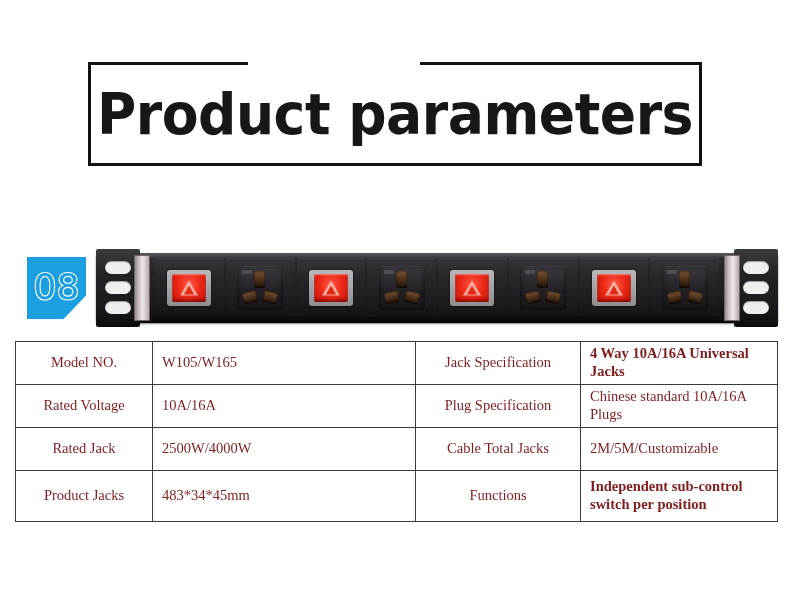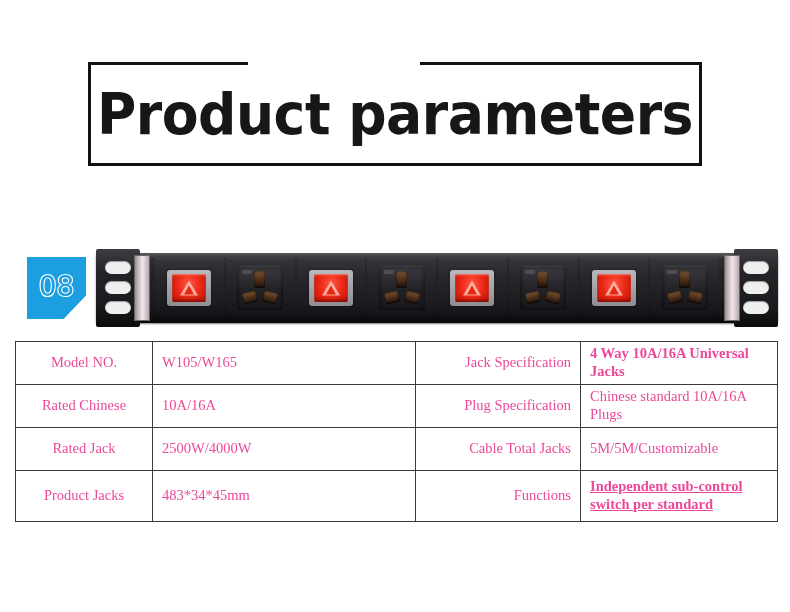--- a/index.html
+++ b/index.html
@@ -71,21 +71,21 @@
   .badge-num {
     position: absolute;
     left: 27px;
     top: 257px;
     width: 59px;
     height: 62px;
     display: flex;
     align-items: center;
     justify-content: center;
     font-family: "DejaVu Sans", "Liberation Sans", sans-serif;
-    font-size: 28px;
+    font-size: 36px;
     font-weight: 400;
     color: #1c9fe0;
     -webkit-text-stroke: 2.2px #ffffff;
     paint-order: stroke fill;
     letter-spacing: 0px;
     padding-bottom: 4px;
     box-sizing: border-box;
   }
 
   
@@ -262,50 +262,50 @@
 
   
   .spec-table {
     position: absolute;
     left: 15px;
     top: 341px;
     width: 763px;
     border-collapse: collapse;
     table-layout: fixed;
     font-size: 14.5px;
-    color: #ec4899;
+    color: #7f1d1d;
   }
   .spec-table td {
     border: 1px solid #3a3a3a;
     padding: 0 9px;
     height: 42px;
     vertical-align: middle;
     line-height: 1.22;
   }
   .c-label {
     width: 118px;
     text-align: center;
     white-space: nowrap;
   }
   .c-value {
     width: 244px;
     text-align: left;
     margin-left: 40px;
   }
   .c-label2 {
     width: 146px;
-    text-align: right;
+    text-align: center;
     white-space: nowrap;
   }
   .c-value2 {
     text-align: left;
     margin-left: 44px;
   }
   .bold { font-weight: 700; }
-  .two-line { line-height: 1.18; text-decoration: underline; }
+  .two-line { line-height: 1.18; }
   .row-tall td { height: 50px; }
 </style>
 </head>
 <body>
 
 <div class="title-box"></div>
 <div class="title-box-gap"></div>
 <div class="title-text">Product parameters</div>
 
 <div class="badge"></div>
@@ -394,34 +394,34 @@
 
 <table class="spec-table">
   <tbody>
     <tr>
       <td class="c-label">Model NO.</td>
       <td class="c-value">W105/W165</td>
       <td class="c-label2">Jack Specification</td>
       <td class="c-value2 bold">4 Way 10A/16A Universal Jacks</td>
     </tr>
     <tr>
-      <td class="c-label">Rated Chinese</td>
+      <td class="c-label">Rated Voltage</td>
       <td class="c-value">10A/16A</td>
       <td class="c-label2">Plug Specification</td>
       <td class="c-value2">Chinese standard 10A/16A Plugs</td>
     </tr>
     <tr>
       <td class="c-label">Rated Jack</td>
       <td class="c-value">2500W/4000W</td>
       <td class="c-label2">Cable Total Jacks</td>
-      <td class="c-value2">5M/5M/Customizable</td>
+      <td class="c-value2">2M/5M/Customizable</td>
     </tr>
     <tr class="row-tall">
       <td class="c-label">Product Jacks</td>
       <td class="c-value">483*34*45mm</td>
       <td class="c-label2">Functions</td>
       <td class="c-value2 bold two-line">
         <div>Independent sub-control</div>
-        <div>switch per standard</div>
+        <div>switch per position</div>
       </td>
     </tr>
   </tbody>
 </table>
 
 </body></html>

